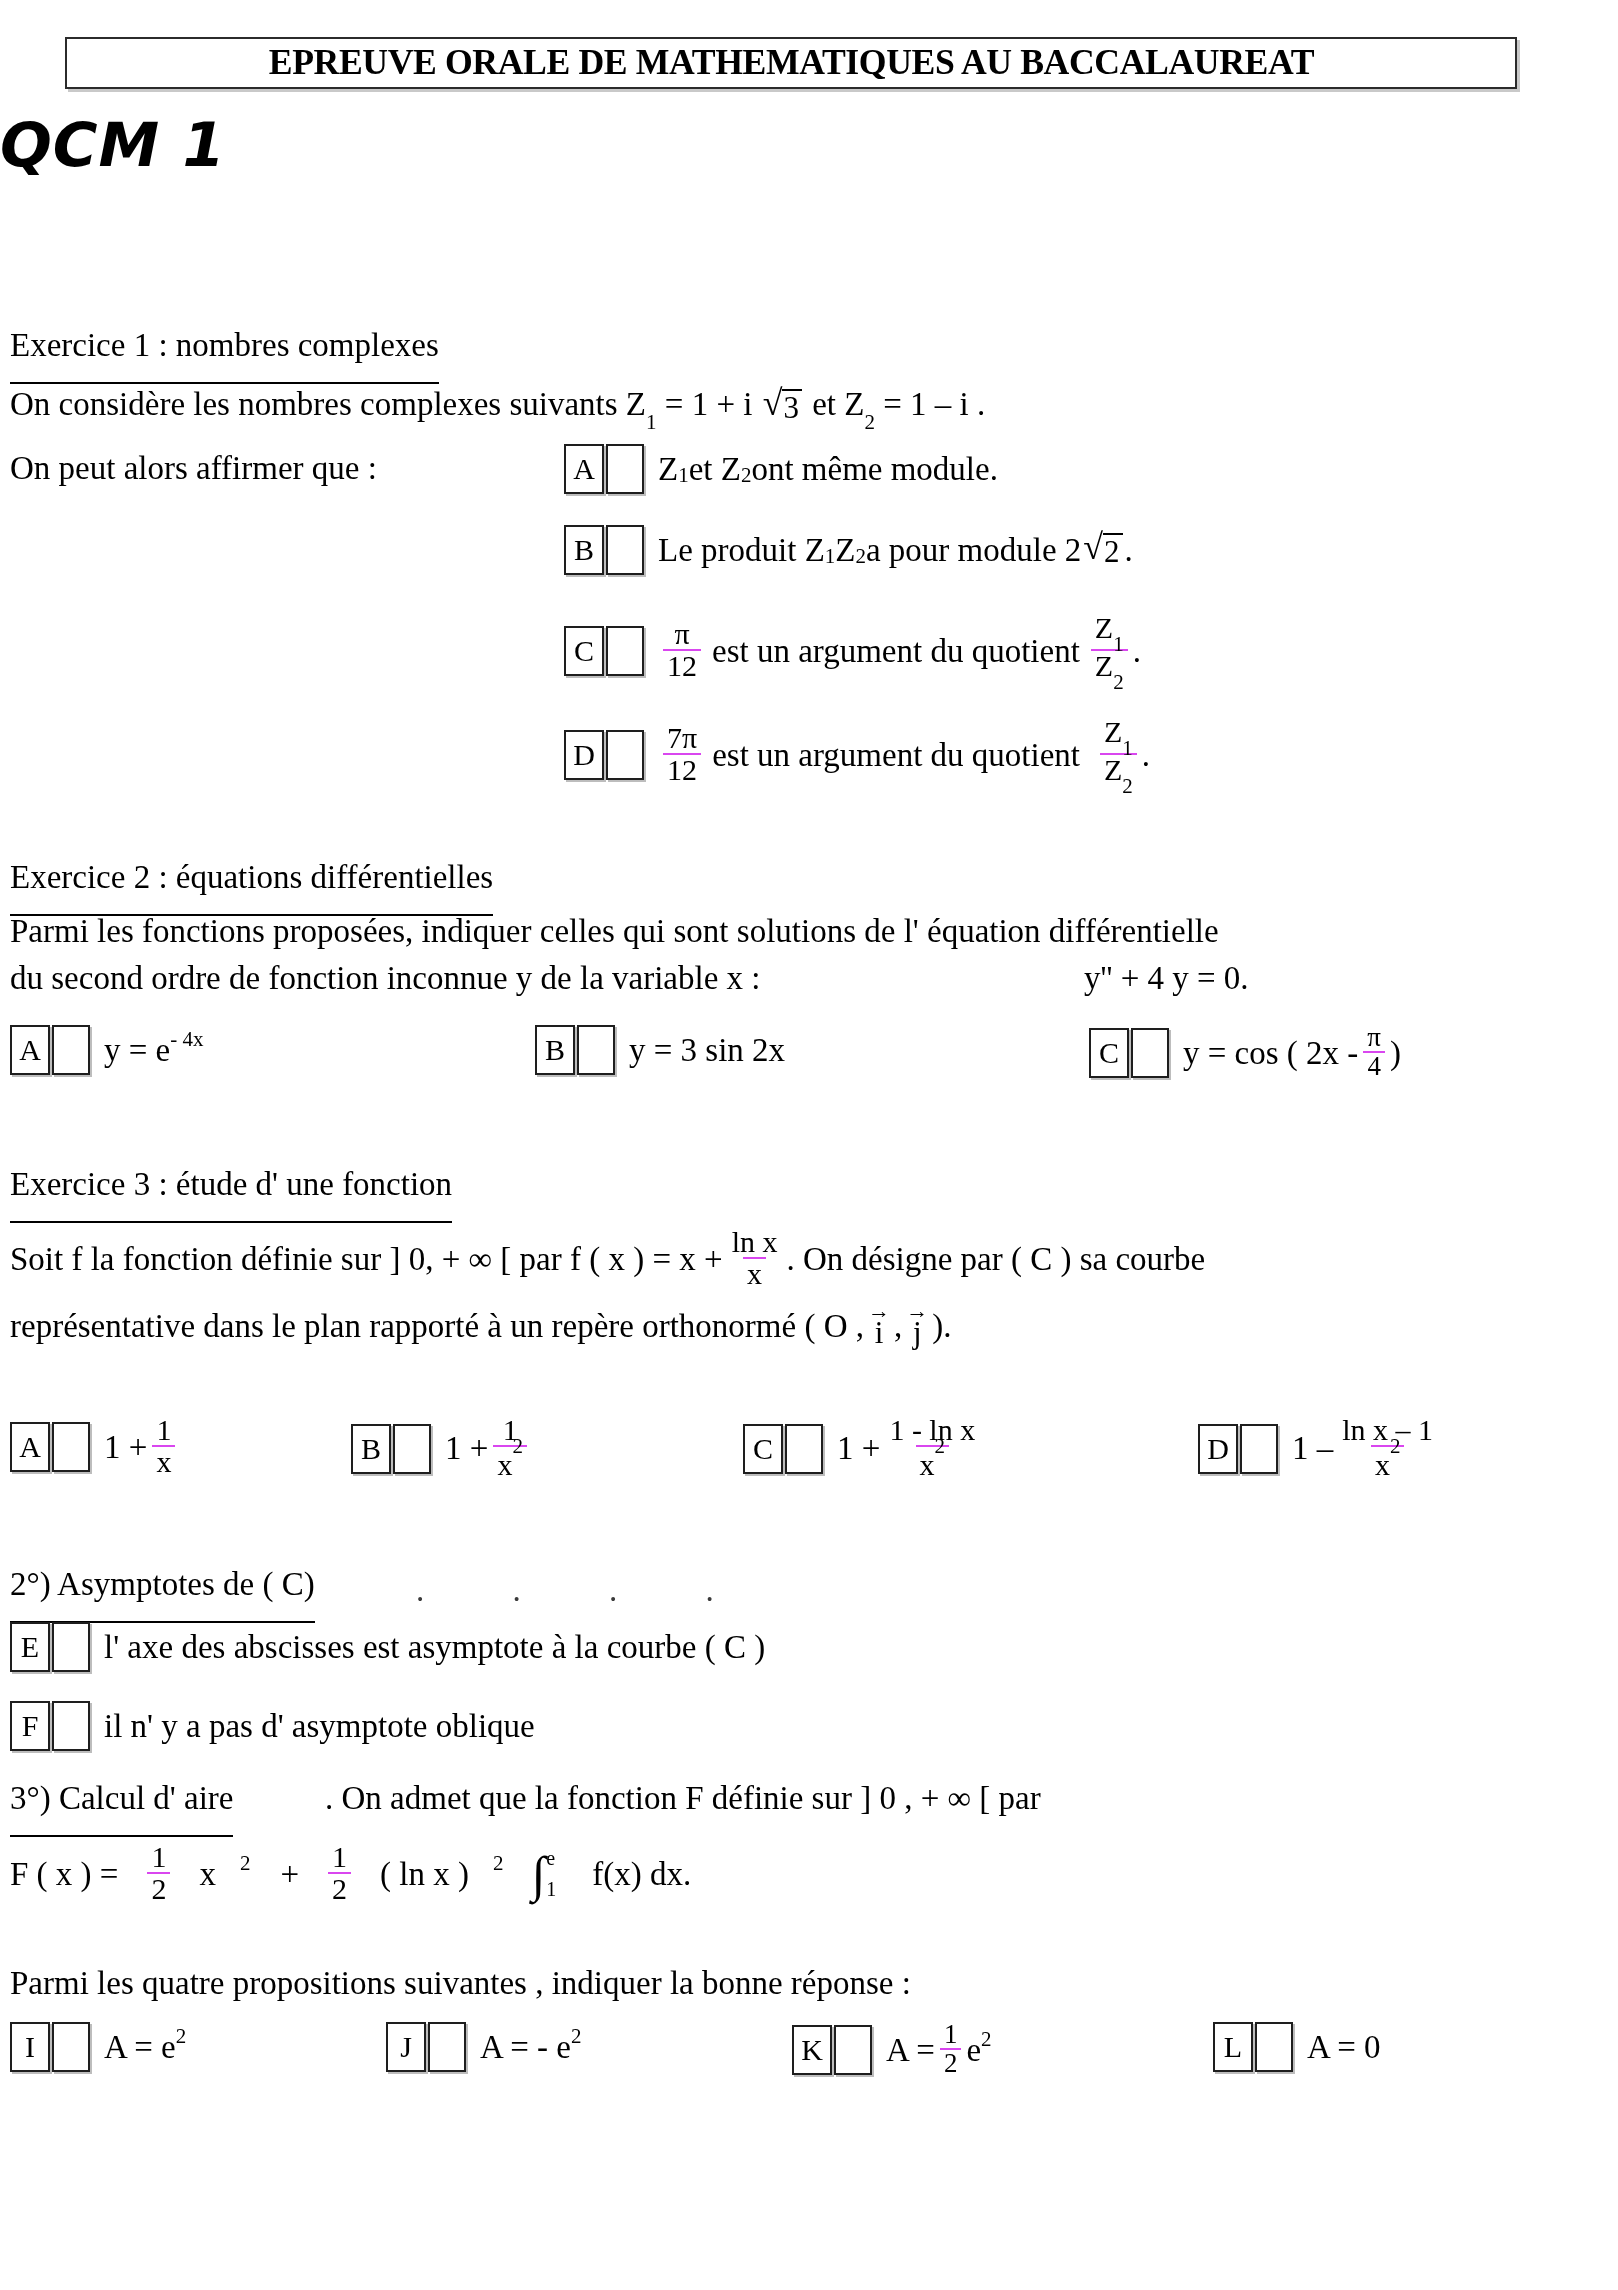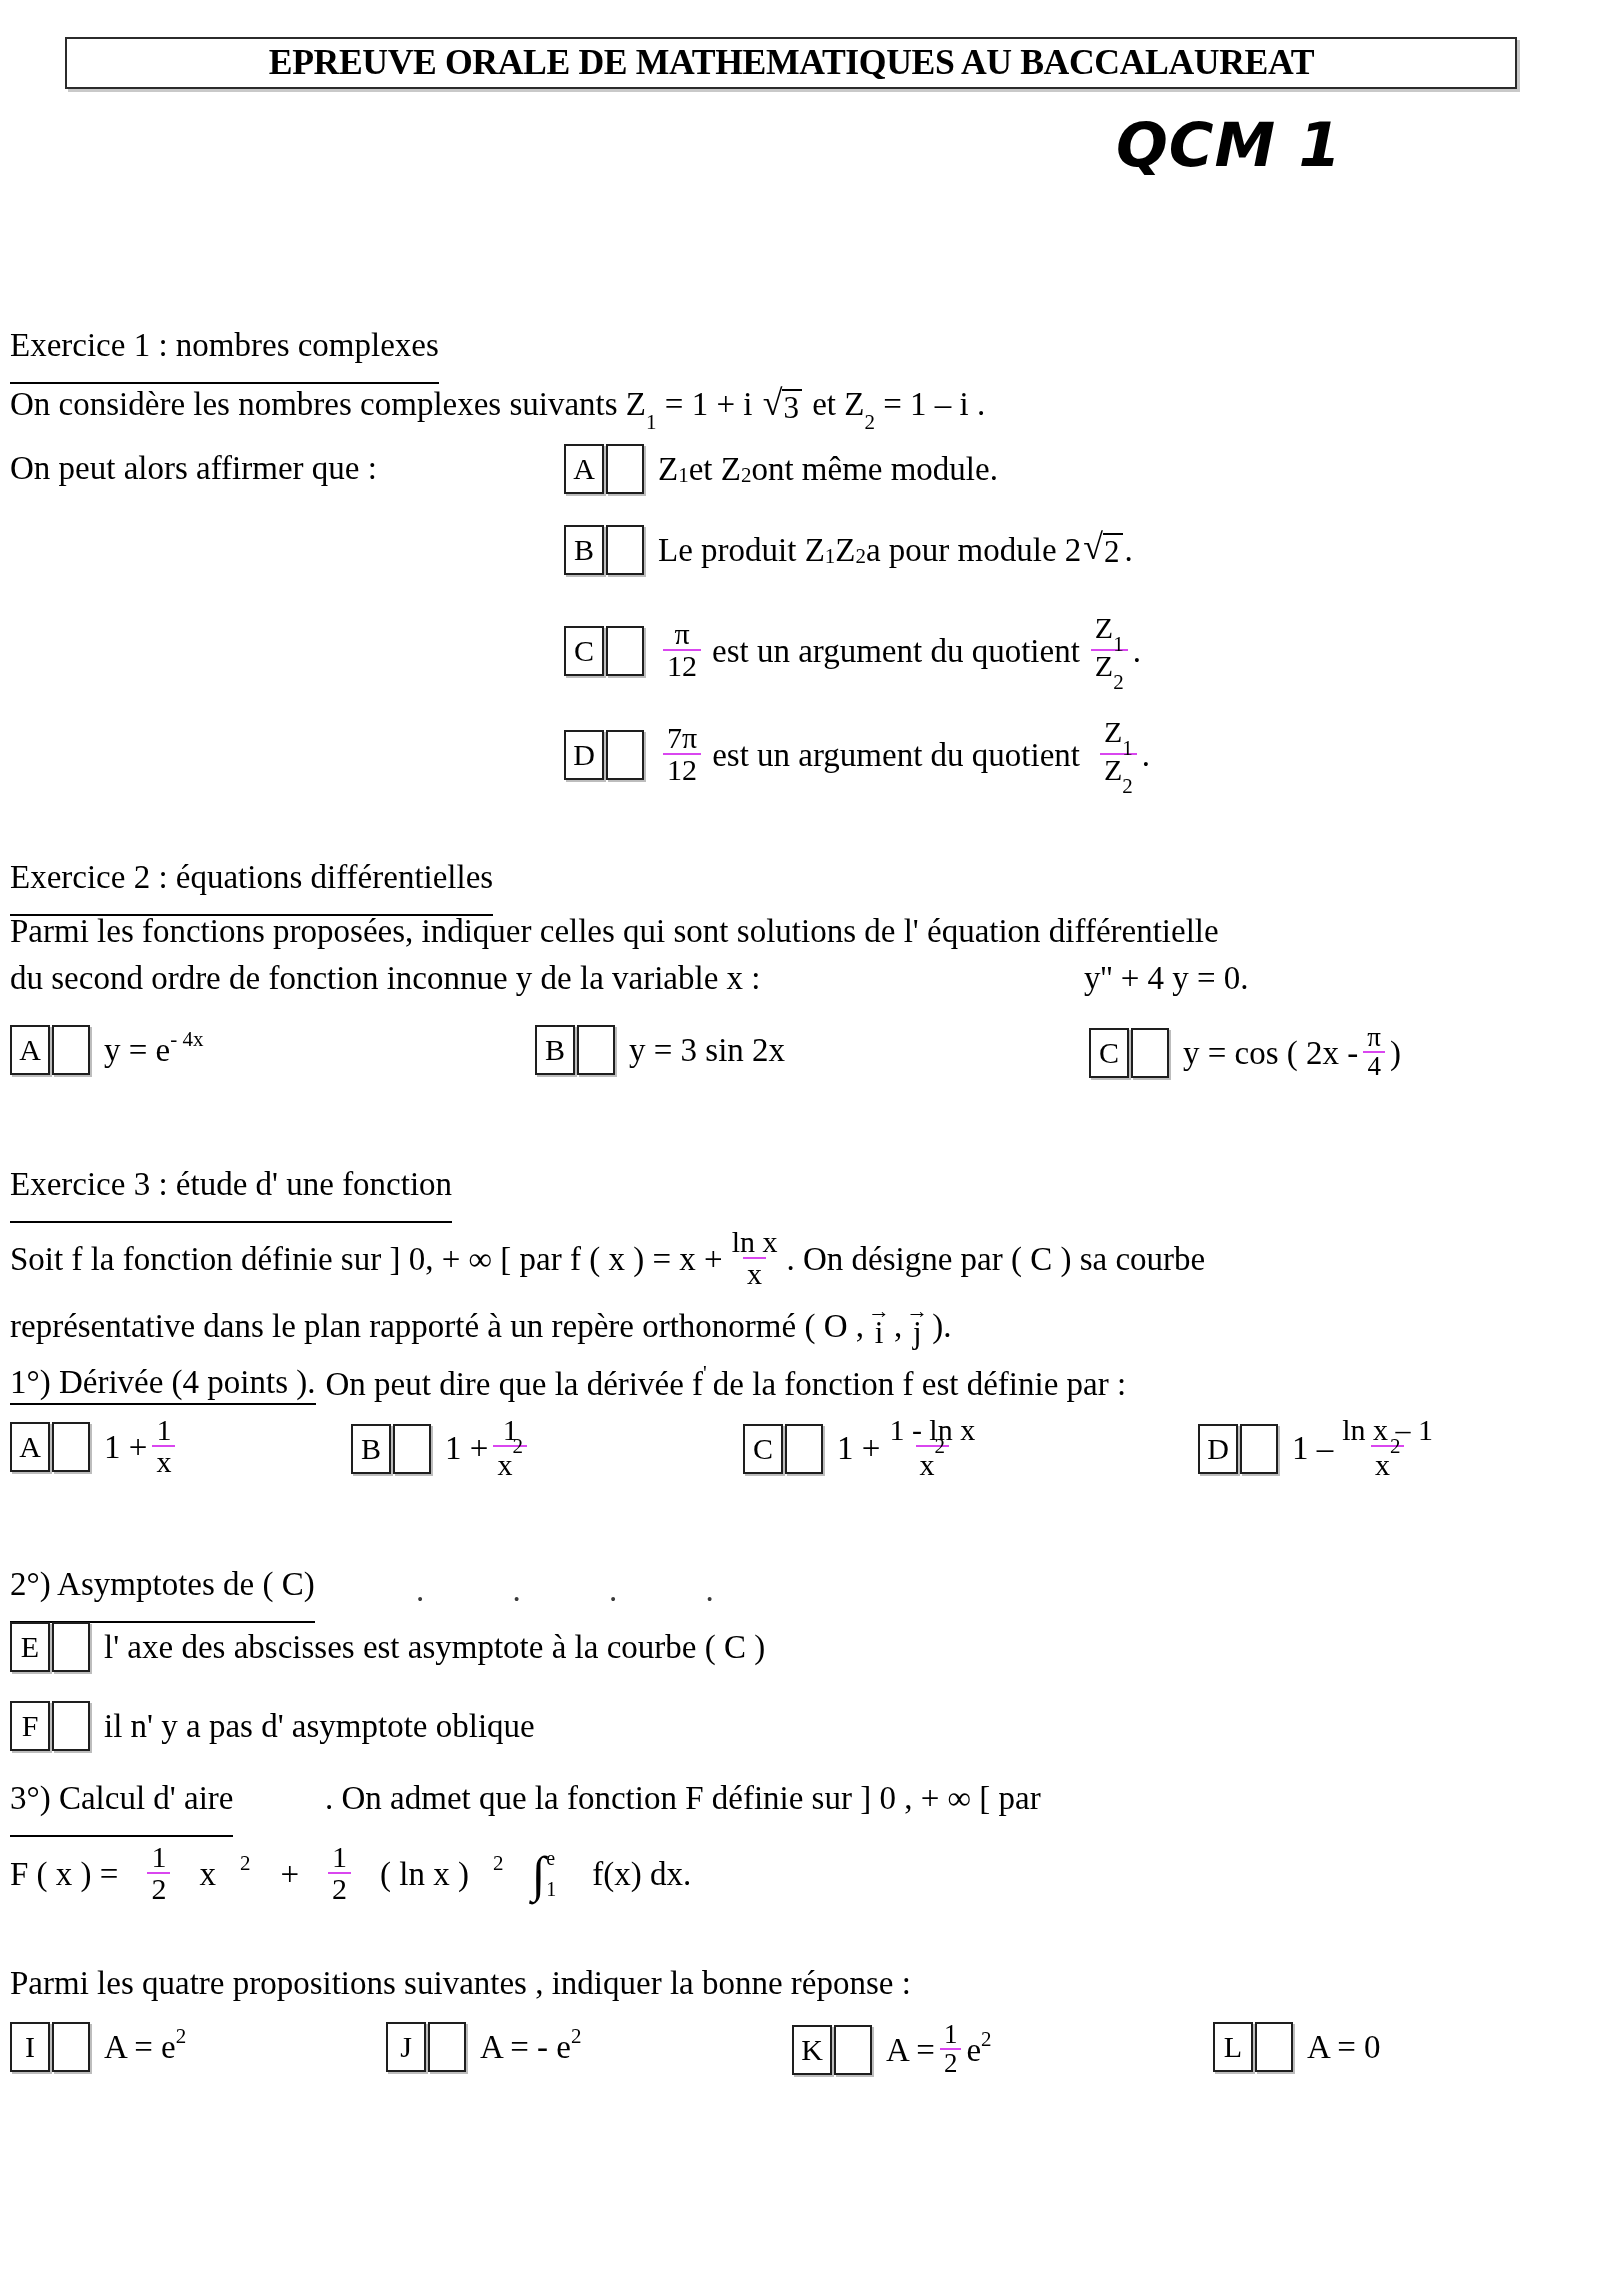--- a/index.html
+++ b/index.html
@@ -24,21 +24,21 @@
   .banner-text{
     font-family:"Liberation Serif", serif;
     font-weight:bold;
     font-size:35px;
     letter-spacing:-0.4px;
     white-space:nowrap;
     transform:scaleX(1.02);
   }
 
   .qcm-title{
-    position:absolute;left:0;top:109px;width:1342px;text-align:right;
+    position:absolute;left:0;top:109px;width:1342px;text-align:left;
     font-family:"DejaVu Sans", sans-serif;
     font-weight:bold;font-style:italic;
     font-size:61px;
     letter-spacing:1px;
   }
   .justify-title{
     position:absolute;left:10px;top:188px;
     font-family:"DejaVu Sans", sans-serif;
     font-weight:bold;font-style:italic;
     font-size:61px;
@@ -229,26 +229,20 @@
         <span class="sym">i</span>
       </span>
     <span>,</span>
     <span class="vecw">
         <span class="arr">→</span>
         <span class="sym">j</span>
       </span>
     <span>).</span>
   </div>
 
-  <div class="opt" style="left:10px;top:1364px;">
-    <span style="border-bottom:2px solid #000;padding-bottom:2px;">1°) Dérivée (4 points ).</span>
-    <span style="margin-left:10px">On peut dire que la dérivée f</span>
-      <span class="sup">'</span>
-      <span style="margin-left:6px">de la fonction f est définie par :</span>
-  </div>
 
   <div class="opt" style="left:10px;top:1416px;">
     <span class="lbox">A</span>
     <span class="cbox"></span>
     <span class="olabel">
       <span>1 +</span>
       <span class="frac">
         <span class="num">1</span>
         <span class="den">x</span>
       </span>

